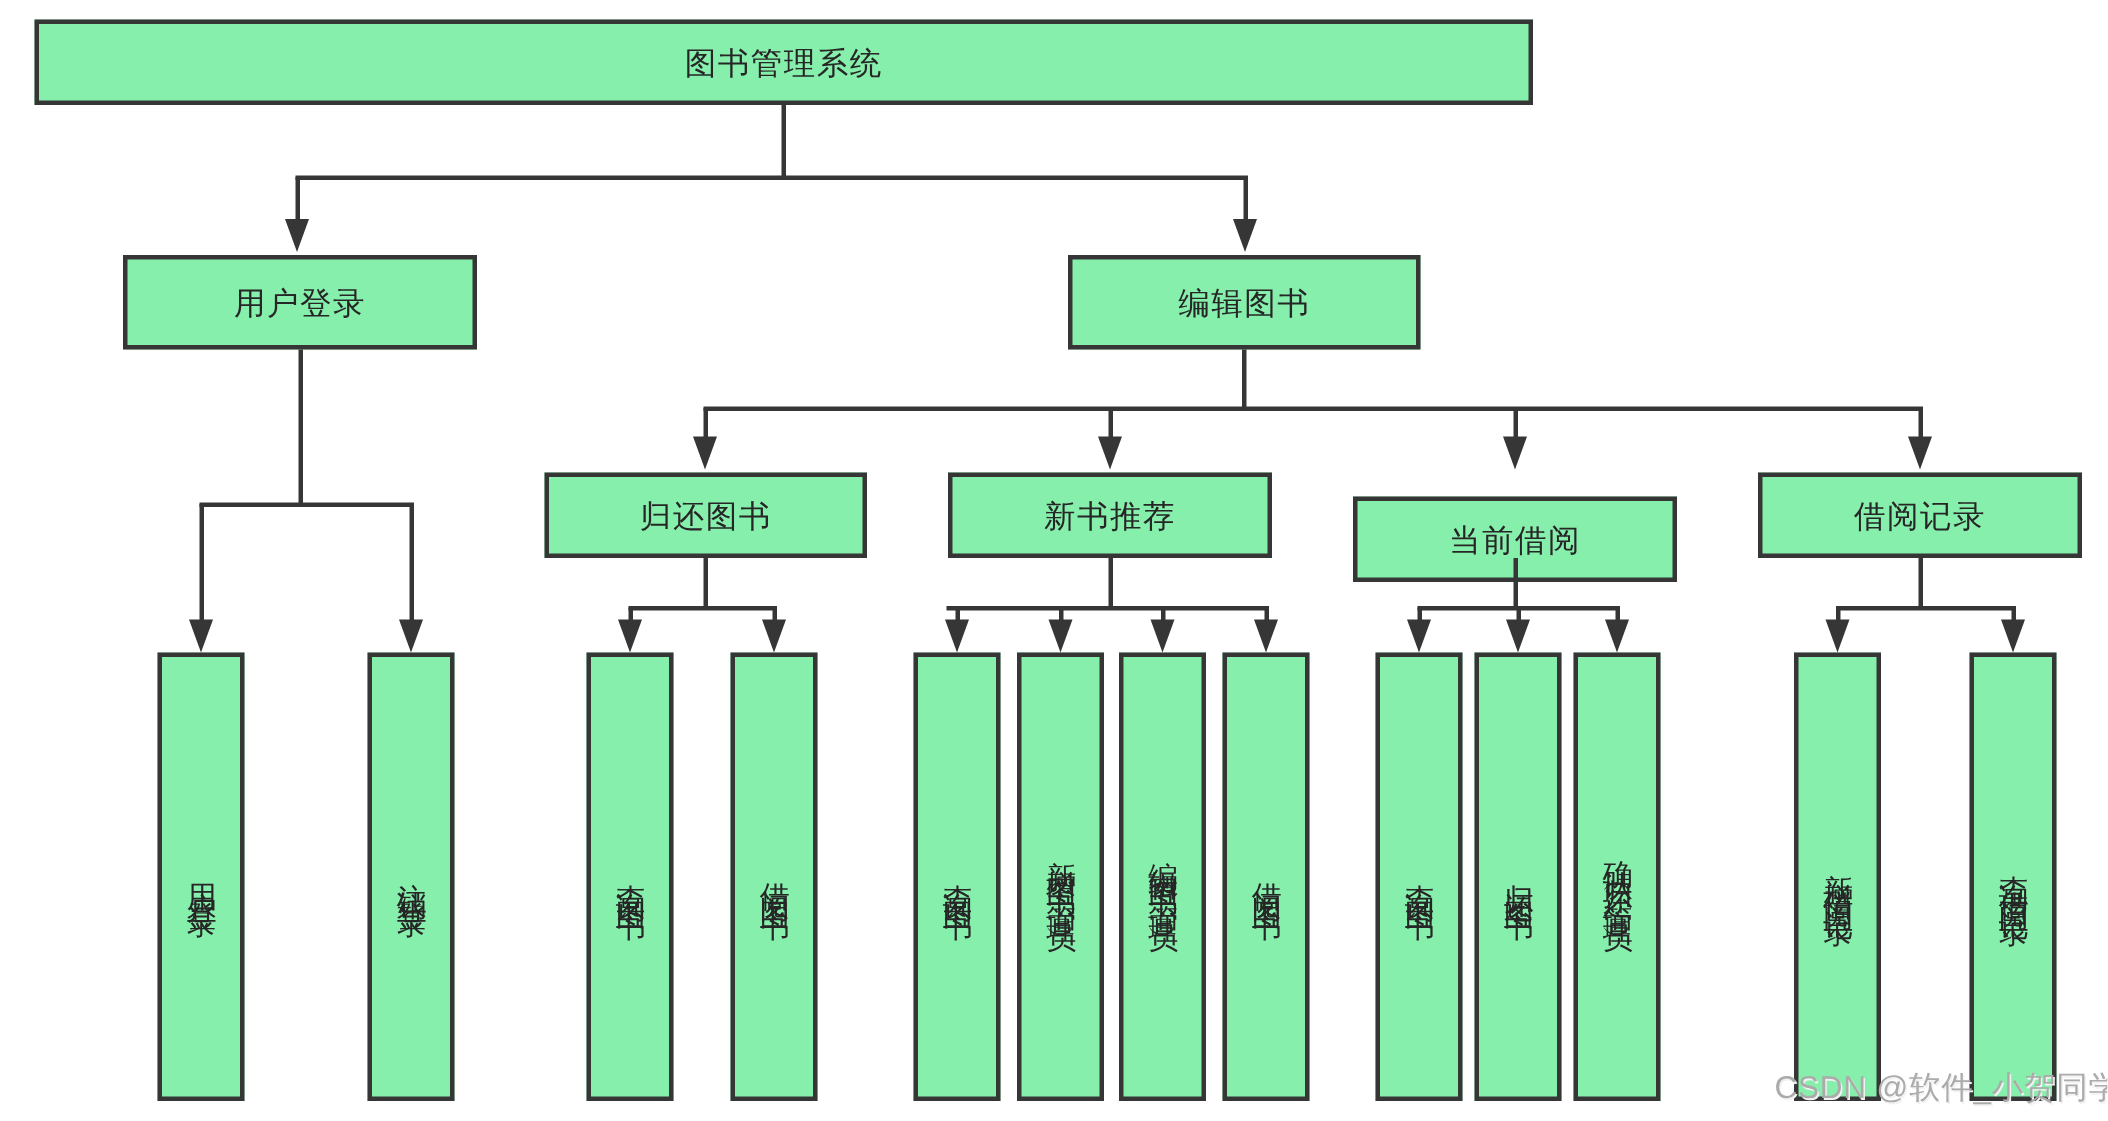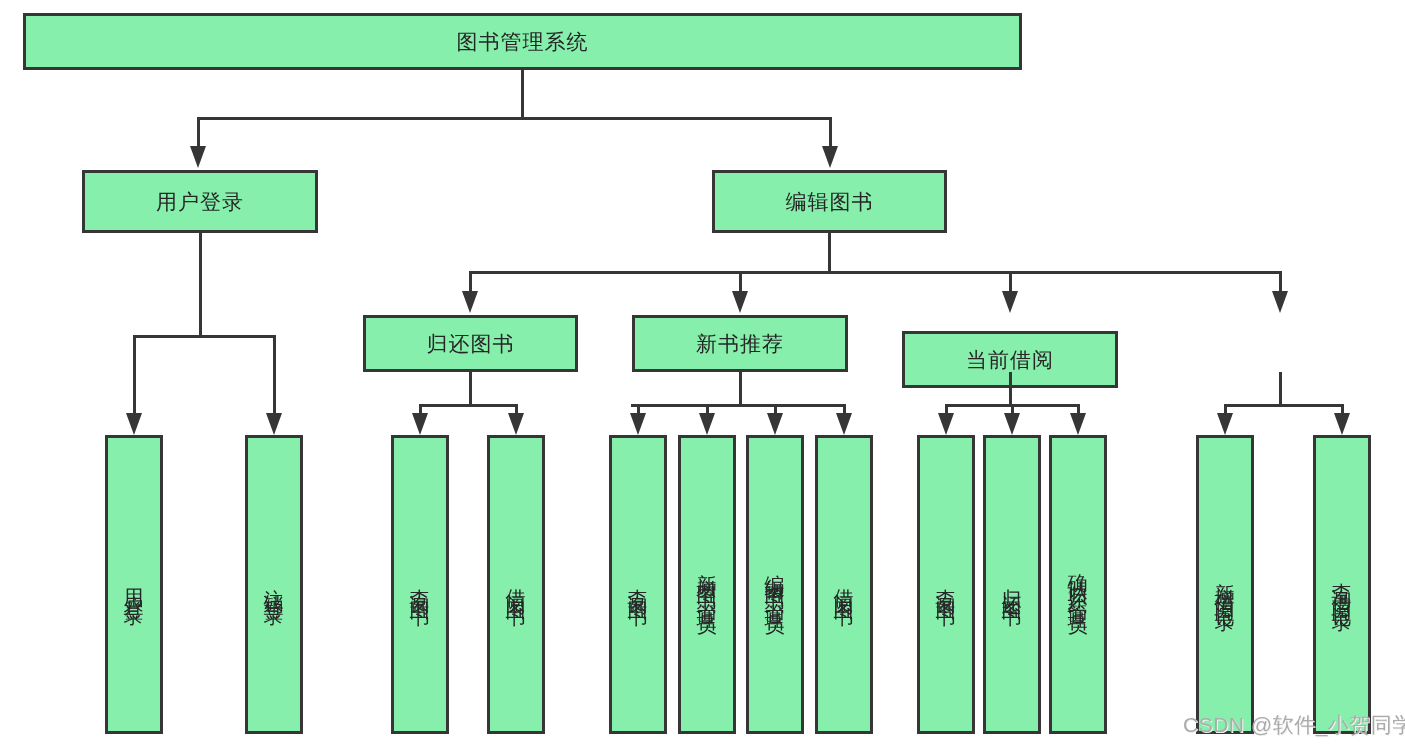--- a/index.html
+++ b/index.html
@@ -55,20 +55,21 @@
 <div id="stage">
 
   <div class="node hnode" style="left:23px; top:13px; width:999px; height:57px;">图书管理系统</div>
 
   <div class="node hnode" style="left:82px; top:170px; width:236px; height:63px;">用户登录</div>
   <div class="node hnode" style="left:712px; top:170px; width:235px; height:63px;">编辑图书</div>
 
   <div class="node hnode" style="left:363px; top:315px; width:215px; height:57px;">归还图书</div>
   <div class="node hnode" style="left:632px; top:315px; width:216px; height:57px;">新书推荐</div>
   <div class="node hnode" style="left:902px; top:315px; width:216px; height:57px;margin-top:16px;">当前借阅</div>
+  <div class="node hnode" style="left:1172px; top:315px; width:216px; height:57px;">借阅记录</div>
 
   <div class="node vnode" style="left:105px; top:435px; width:58px; height:299px;">用户登录</div>
   <div class="node vnode" style="left:245px; top:435px; width:58px; height:299px;">注销登录</div>
 
   <div class="node vnode" style="left:391px; top:435px; width:58px; height:299px;">查询图书</div>
   <div class="node vnode" style="left:487px; top:435px; width:58px; height:299px;">借阅图书</div>
 
   <div class="node vnode" style="left:609px; top:435px; width:58px; height:299px;">查询图书</div>
   <div class="node vnode" style="left:678px; top:435px; width:58px; height:299px;">新增图书（管理员）</div>
   <div class="node vnode" style="left:746px; top:435px; width:58px; height:299px;">编辑图书（管理员）</div>

